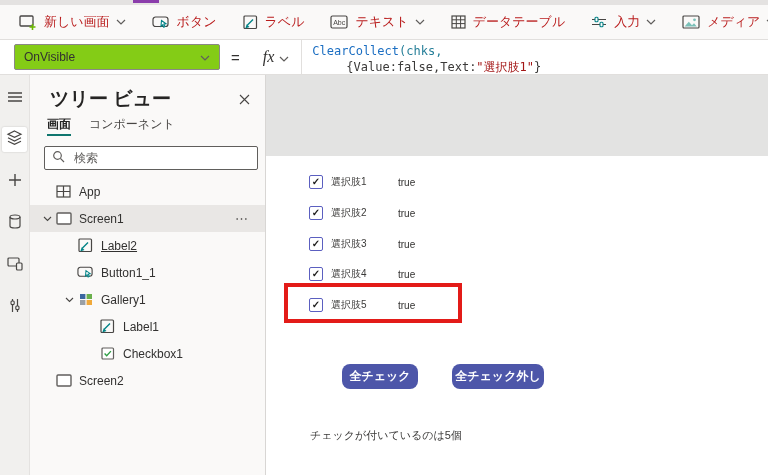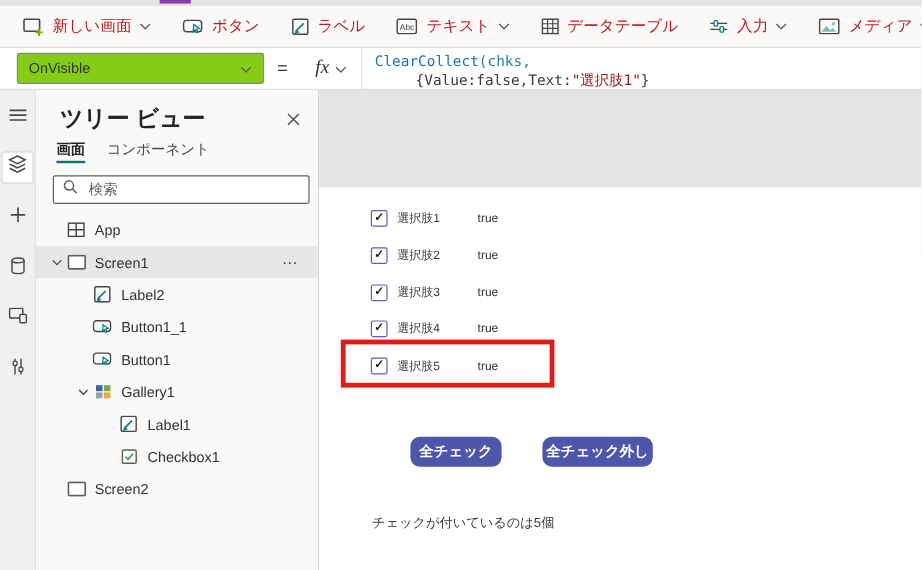--- a/index.html
+++ b/index.html
@@ -273,49 +273,39 @@
             </svg>
           </span>
           <span class="tree-icon">
             <svg width="16" height="13" viewBox="0 0 16 13">
               <rect x="1" y="1" width="14" height="11" rx="1" fill="#fff" stroke="#605e5c" stroke-width="1.4"></rect>
             </svg>
           </span>
           <span class="tree-label">Screen1</span>
           <span class="row-menu">⋯</span>
         </div>
-        <div class="tree-row" style="padding-left: 32px;">
+        <div class="tree-row" style="padding-left: 32px; text-decoration: underline;">
           <span class="chev-slot"></span>
           <span class="tree-icon">
             <svg width="15" height="15" viewBox="0 0 15 15">
               <rect x="1" y="1" width="12.5" height="12.5" rx="1" fill="none" stroke="#484644" stroke-width="1.2"></rect>
               <path d="M4 10.5l6-6m-6 6l-.6 1.8L5.2 11.7z" fill="none" stroke="#038387" stroke-width="1.4"></path>
             </svg>
           </span>
           <span class="tree-label">Label2</span>
         </div>
         <div class="tree-row" style="padding-left: 32px;">
           <span class="chev-slot"></span>
           <span class="tree-icon">
             <svg width="18" height="15" viewBox="0 0 18 15">
               <rect x="1" y="2" width="15" height="9.5" rx="2.6" fill="none" stroke="#484644" stroke-width="1.2"></rect>
               <path d="M9.5 5.5l4.5 3.2-2.2.5 1.2 2.3-1.2.7-1.2-2.3-1.6 1.4z" fill="#fff" stroke="#038387" stroke-width="1.1"></path>
             </svg>
           </span>
           <span class="tree-label">Button1_1</span>
-        </div>
-        <div class="tree-row" style="padding-left: 32px;">
-          <span class="chev-slot"></span>
-          <span class="tree-icon">
-            <svg width="18" height="15" viewBox="0 0 18 15">
-              <rect x="1" y="2" width="15" height="9.5" rx="2.6" fill="none" stroke="#484644" stroke-width="1.2"></rect>
-              <path d="M9.5 5.5l4.5 3.2-2.2.5 1.2 2.3-1.2.7-1.2-2.3-1.6 1.4z" fill="#fff" stroke="#038387" stroke-width="1.1"></path>
-            </svg>
-          </span>
-          <span class="tree-label">Button1</span>
         </div>
         <div class="tree-row" style="padding-left: 32px;">
           <span class="chev-slot">
             <svg width="9" height="6" viewBox="0 0 9 6">
               <path d="M1 1l3.5 3.5L8 1" fill="none" stroke="#484644" stroke-width="1.1"></path>
             </svg>
           </span>
           <span class="tree-icon">
             <svg width="14" height="13" viewBox="0 0 14 13">
               <rect x="1" y="1" width="5.4" height="5" fill="#3b66a0"></rect>

